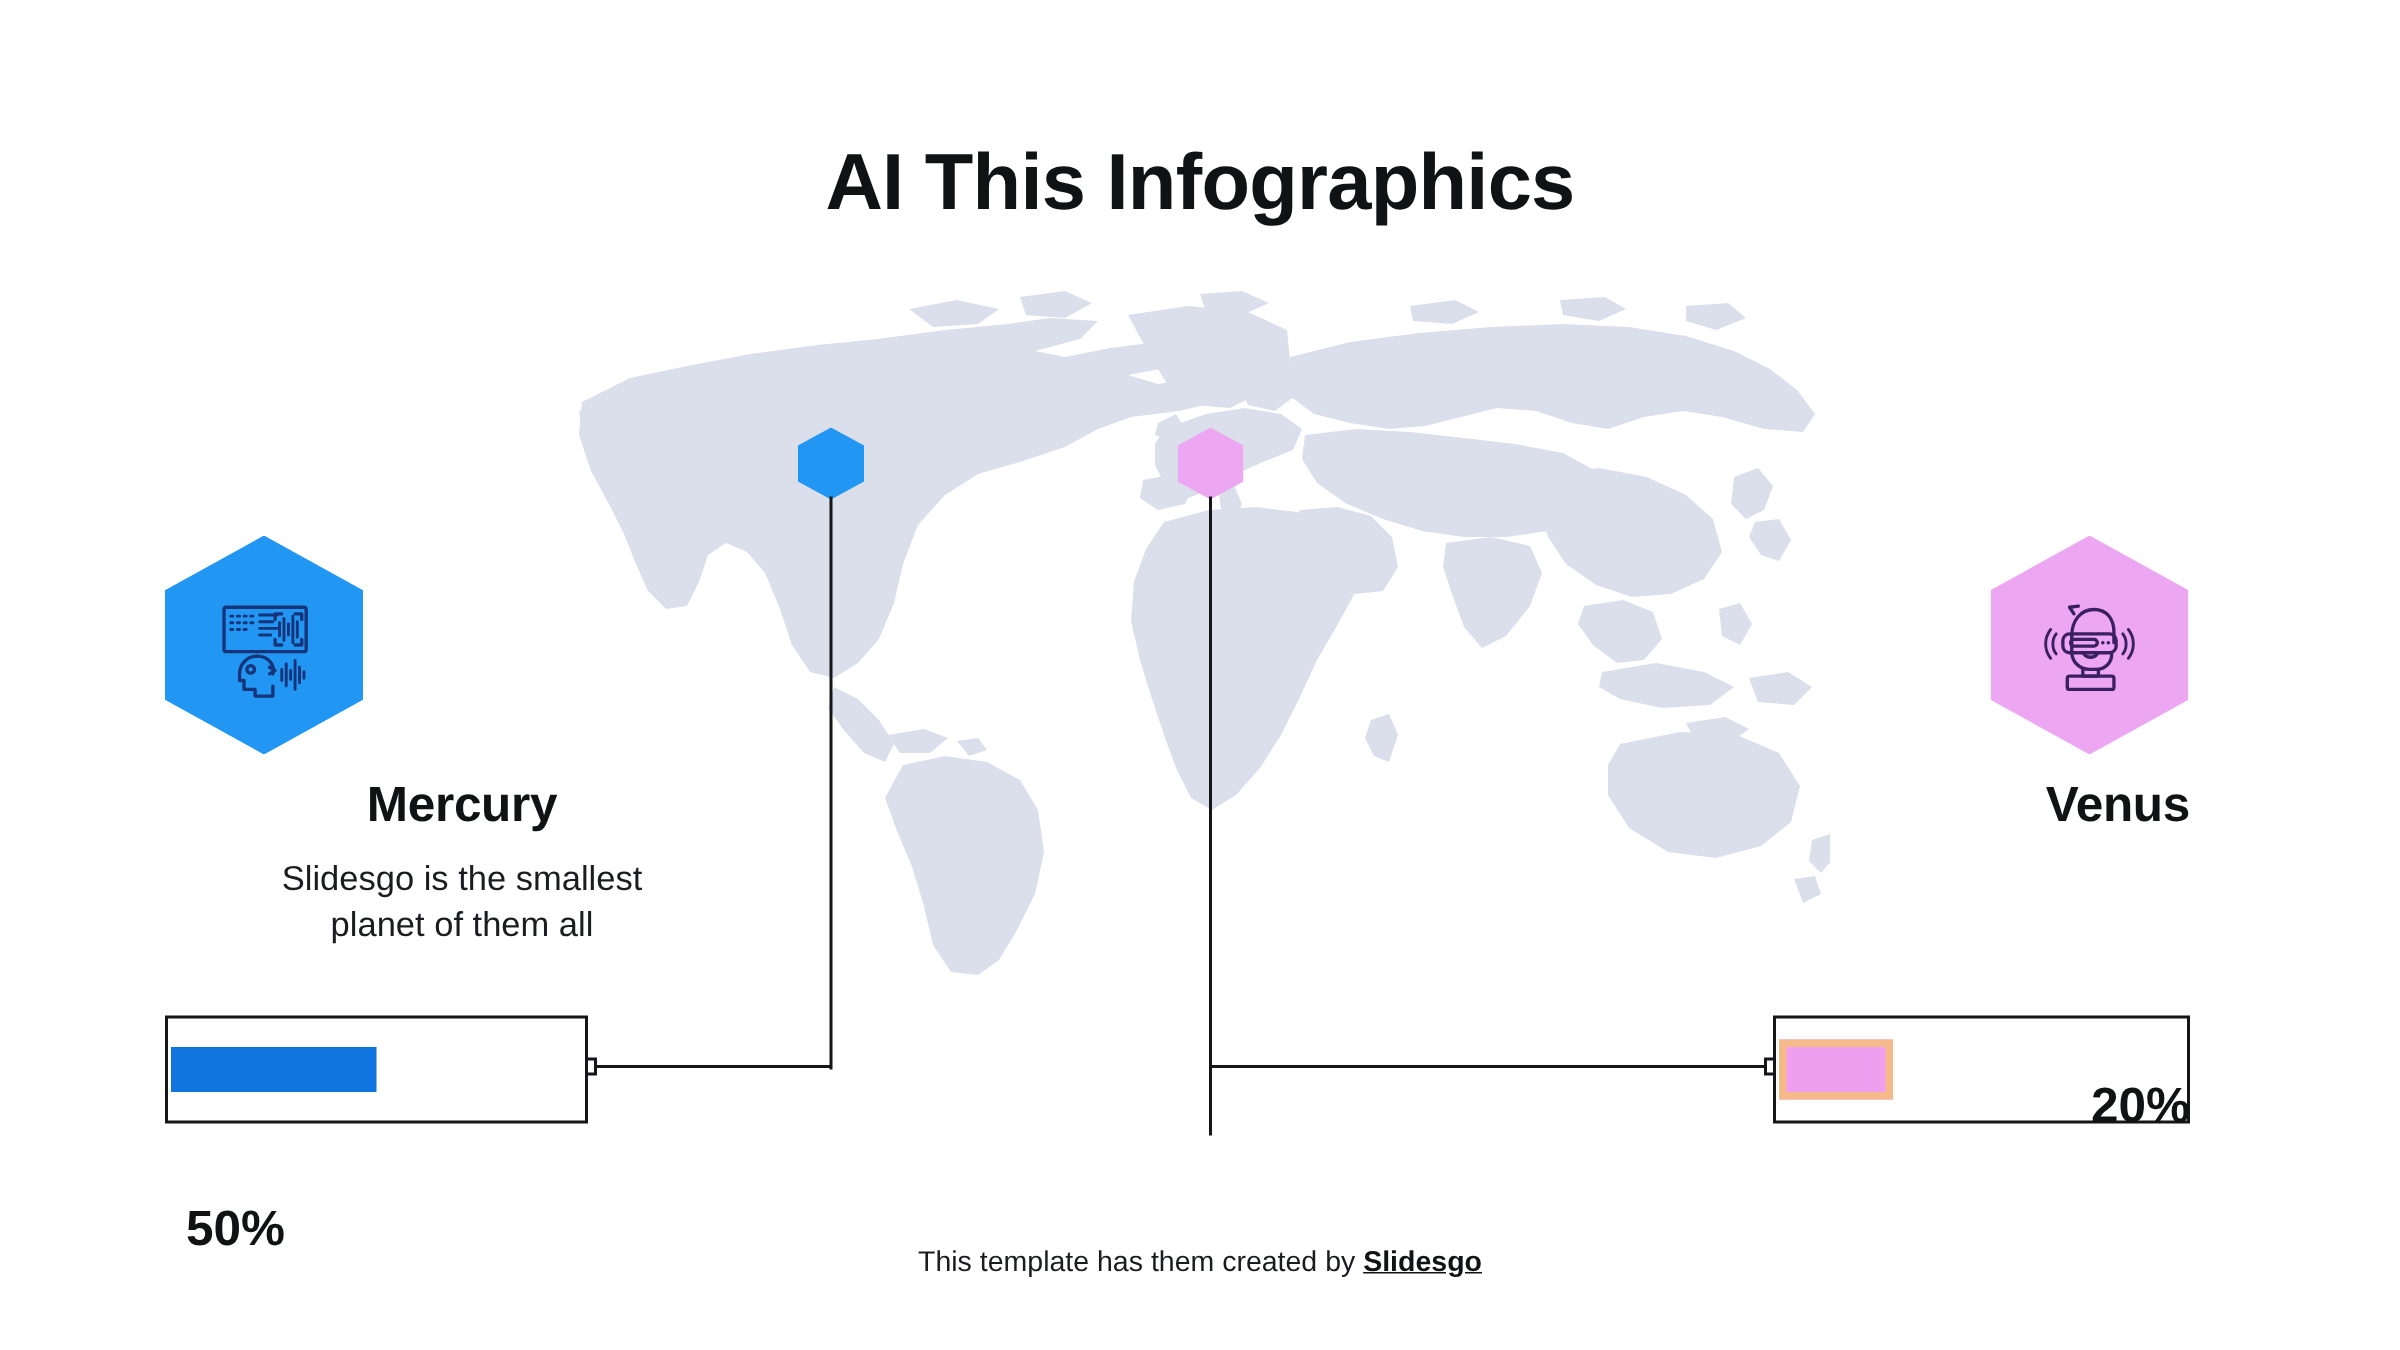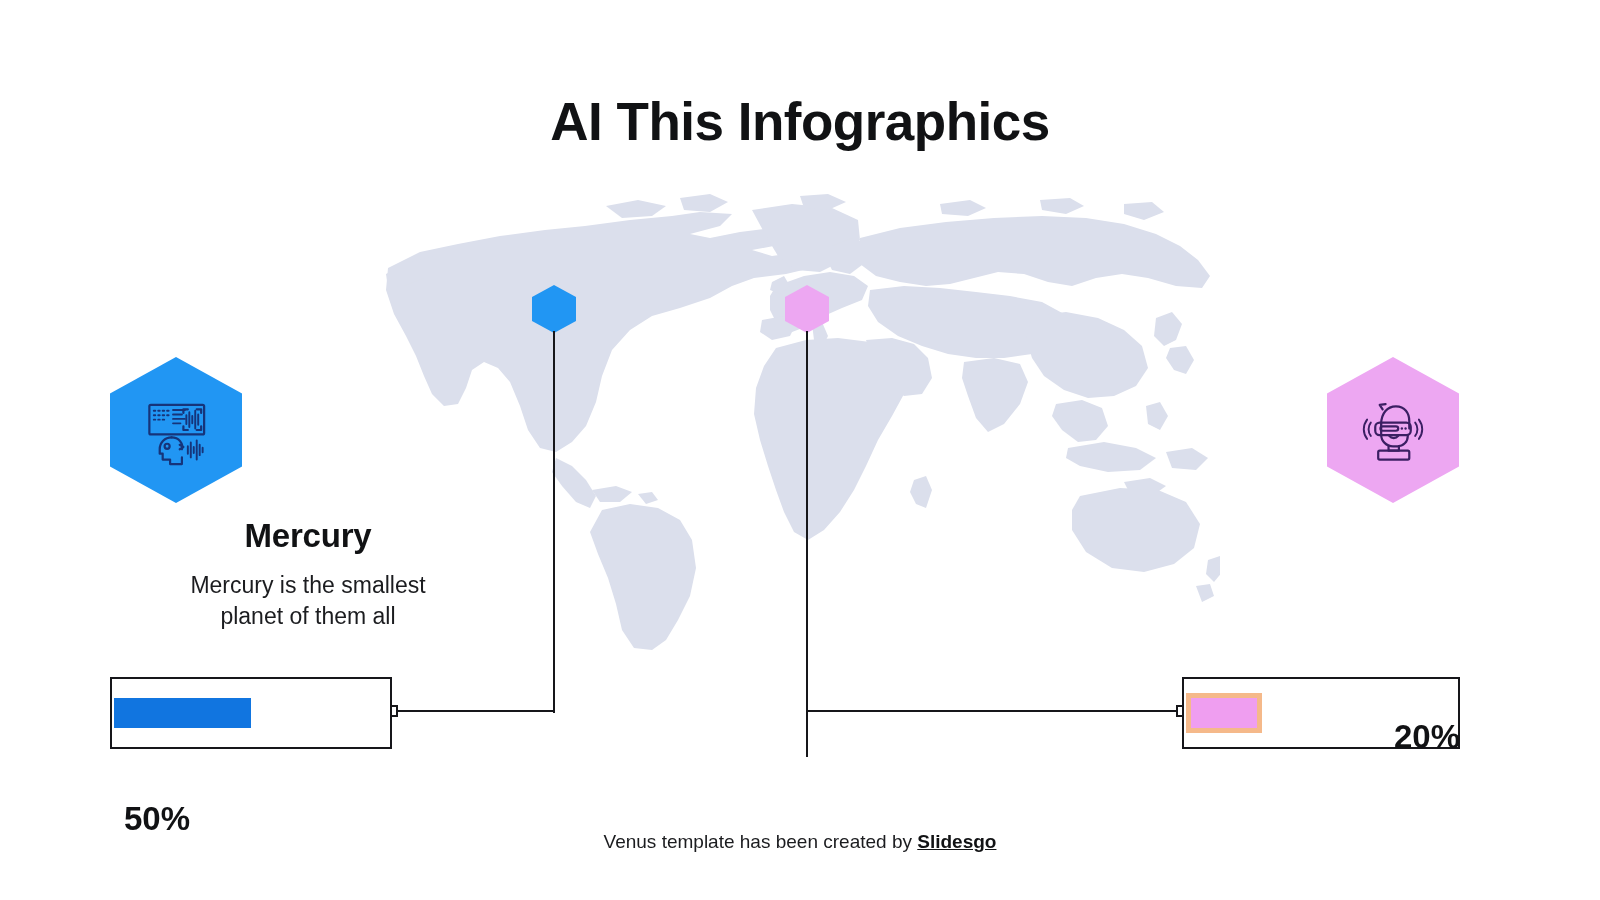--- a/index.html
+++ b/index.html
@@ -257,33 +257,34 @@
         <path d="M20 40 c-4 5 -4 13 0 18" stroke-width="2.6"></path>
         <path d="M15 36 c-6 8 -6 18 0 26" stroke-width="2.6"></path>
         <path d="M80 40 c4 5 4 13 0 18" stroke-width="2.6"></path>
         <path d="M85 36 c6 8 6 18 0 26" stroke-width="2.6"></path>
       </g>
     </svg>
   </div>
 
   <div class="block" id="block-mercury">
     <h2>Mercury</h2>
-    <p>Mercury is the smallest planet of them all</p>
+    <p>Slidesgo is the smallest planet of them all</p>
   </div>
 
   <div class="block" id="block-venus">
+    <h2>Venus</h2>
   </div>
 
   <div class="bar-outer" id="bar-mercury">
     <div class="bar-fill" style="width: 137px;"></div>
   </div>
   <div class="pct" id="pct-mercury">50%</div>
 
   <div class="bar-outer" id="bar-venus">
     <div class="bar-fill" style="width: 76px;"></div>
   </div>
   <div class="pct" id="pct-venus">20%</div>
 
   <div class="footer">
-    <span>Venus template has been created by </span><a class="brand" href="#">Slidesgo</a>
+    <span>This template has them created by </span><a class="brand" href="#">Slidesgo</a>
   </div>
 
 </div>
 
 </body></html>

